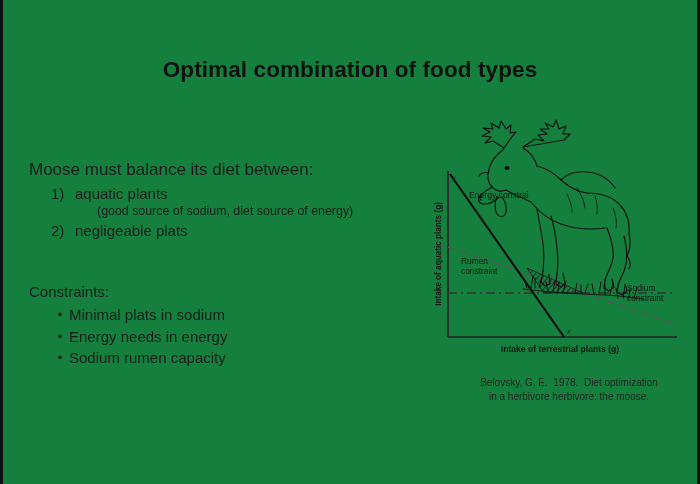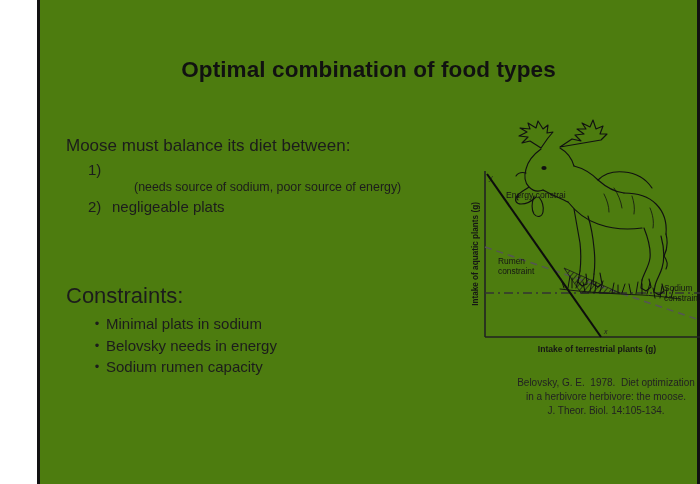--- a/index.html
+++ b/index.html
@@ -6,57 +6,56 @@
   body{
     width:700px;height:484px;
     background:#ffffff;
     font-family:"Liberation Sans", sans-serif;
     color:#1a1a1a;
     overflow:hidden;
     position:relative;
   }
   .slide{
     position:absolute;inset:0;
-    background:#4d7c0f;
+    background:#15803d;
     border-left:3px solid #111;
     border-right:3px solid #111;
     box-sizing:border-box;
-    margin-left:37px;
   }
   .title{
     position:absolute;left:0;right:0;top:57px;
     text-align:center;
     font-size:22.5px;
     font-weight:bold;
     letter-spacing:.1px;
     color:#111;
   }
   
   .left{
-    position:absolute;left:26px;top:135px;width:400px;
+    position:absolute;left:26px;top:159px;width:400px;
   }
   .lead{
     font-size:17px;color:#1c1c1c;line-height:1.25;
   }
   .numlist{
     margin:5px 0 0 0;padding:0;list-style:none;
   }
   .numrow{
     display:flex;font-size:15px;color:#1c1c1c;margin-top:3px;
     padding-left:22px;
   }
   .numrow .num{width:24px;flex:0 0 24px;}
   .sub{
     font-size:12.4px;color:#1c1c1c;margin-top:2px;padding-left:68px;
     line-height:1.2;
   }
   .constraints{
     position:absolute;left:26px;top:283px;width:400px;
   }
-  .chead{font-size:22px;color:#1c1c1c;}
+  .chead{font-size:15px;color:#1c1c1c;}
   .blist{margin:6px 0 0 0;padding:0;list-style:none;}
   .brow{
     display:flex;font-size:15px;color:#1c1c1c;margin-top:4px;padding-left:22px;
   }
   .brow .bullet{width:18px;flex:0 0 18px;text-align:center;font-size:13px;line-height:1.35;}
   
   .figure{
     position:absolute;left:424px;top:116px;width:258px;height:240px;
   }
   .figsvg{display:block;width:258px;height:240px;}
@@ -75,42 +74,43 @@
 
   <div class="title">Optimal combination of food types</div>
 
   <div class="left">
     <div class="lead">Moose must balance its diet between:</div>
 
     <ul class="numlist">
       <li>
         <div class="numrow">
           <span class="num">1)</span>
+          <span>aquatic plants</span>
         </div>
-        <div class="sub">(needs source of sodium, poor source of energy)</div>
+        <div class="sub">(good source of sodium, diet source of energy)</div>
       </li>
       <li>
         <div class="numrow">
           <span class="num">2)</span>
           <span>negligeable plats</span>
         </div>
       </li>
     </ul>
   </div>
 
   <div class="constraints">
     <div class="chead">Constraints:</div>
     <ul class="blist">
       <li class="brow">
         <span class="bullet">•</span>
         <span>Minimal plats in sodium</span>
       </li>
       <li class="brow">
         <span class="bullet">•</span>
-        <span>Belovsky needs in energy</span>
+        <span>Energy needs in energy</span>
       </li>
       <li class="brow">
         <span class="bullet">•</span>
         <span>Sodium rumen capacity</span>
       </li>
     </ul>
   </div>
 
   <div class="figure">
     <svg class="figsvg" viewBox="0 0 258 240">
@@ -202,16 +202,15 @@
         </g>
 
         <path d="M96,173 C120,176 150,178 178,179 C196,180 208,182 216,183" stroke-width="0.9"></path>
       </g>
     </svg>
   </div>
 
   <div class="citation">
     <div>Belovsky, G. E.  1978.  Diet optimization</div>
     <div>in a herbivore herbivore: the moose.</div>
-    <div>J. Theor. Biol. 14:105-134.</div>
   </div>
 
 </div>
 
 </body></html>

